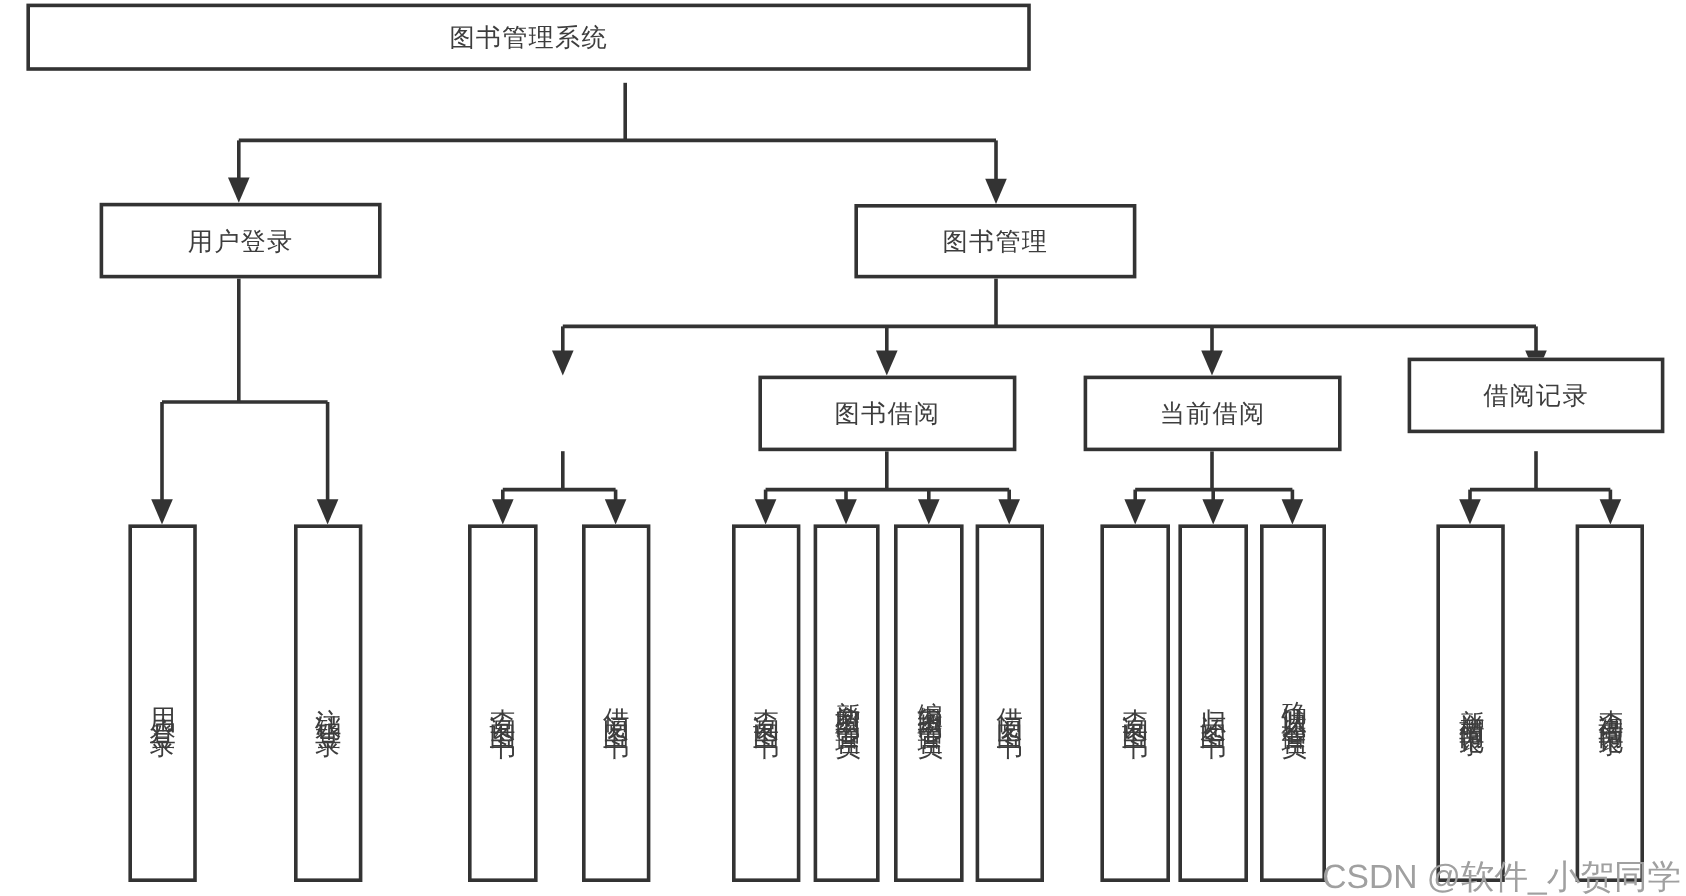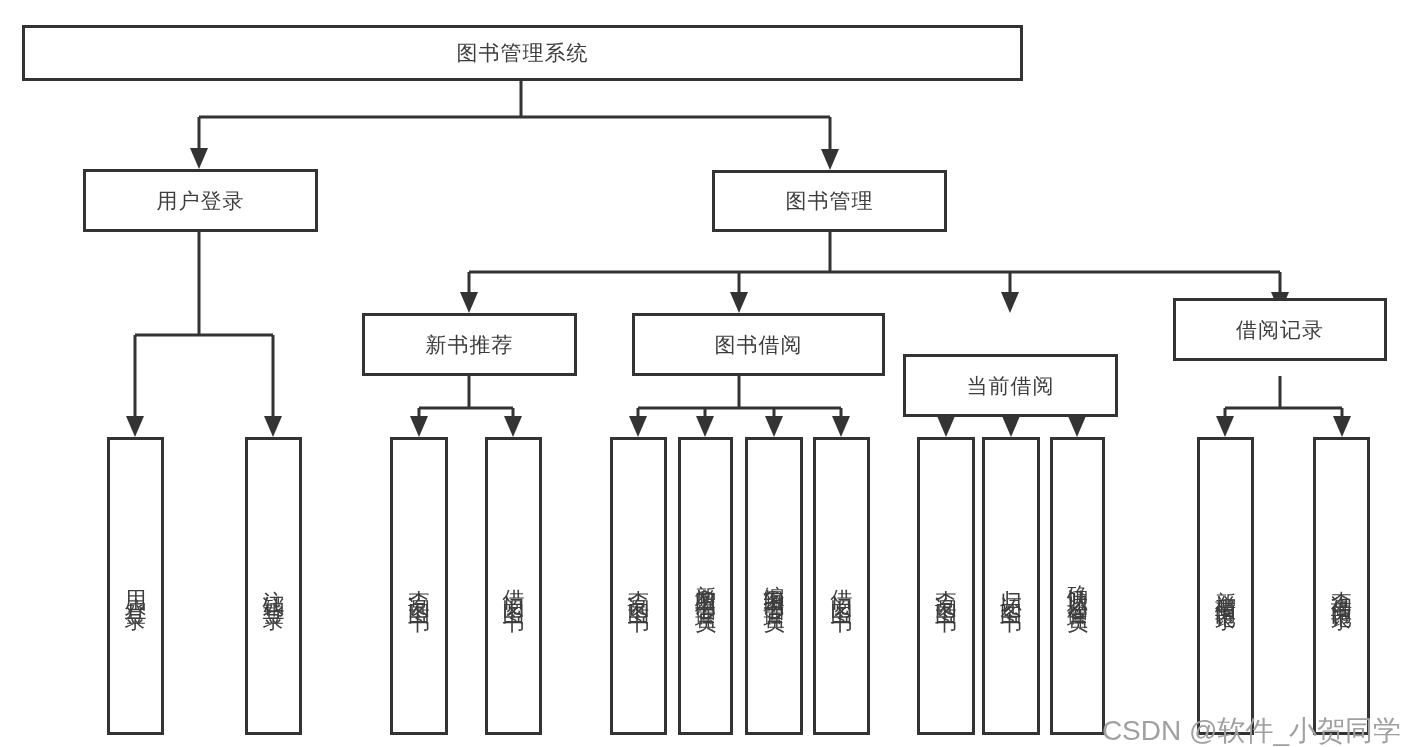--- a/index.html
+++ b/index.html
@@ -31,26 +31,26 @@
     box-sizing:border-box;position:absolute;top:437px;height:298px;
     border:3px solid var(--line);background:#fff;
     display:flex;align-items:center;justify-content:center;
   }
   .vbox span{
     writing-mode:vertical-lr;text-orientation:mixed;
     font-size:22px;letter-spacing:7px;color:var(--text);white-space:nowrap;
   }
   .vbox.long span{letter-spacing:4px;font-size:21px;}
   
-  .b-root   {left:22px; top:25px; width:1001px;height:56px;}
+  .b-root   {left:22px; top:3px; width:837px;height:56px;}
   .b-login  {left:83px; top:169px;width:235px; height:63px;}
   .b-mgmt   {left:712px;top:170px;width:235px; height:62px;justify-content:center;}
   .b-rec    {left:362px;top:313px;width:215px; height:63px;}
-  .b-borrow {left:632px;top:313px;width:253px; height:63px;}
-  .b-current{left:903px;top:313px;width:215px; height:63px;margin-top:41px;}
+  .b-borrow {left:632px;top:313px;width:215px; height:63px;}
+  .b-current{left:903px;top:313px;width:215px; height:63px;}
   .b-records{left:1173px;top:298px;width:214px;height:63px;}
   
   .c1 {left:107px; width:57px;}
   .c2 {left:245px; width:57px;}
   .c3 {left:390px; width:58px;}
   .c4 {left:485px; width:57px;}
   .c5 {left:610px; width:57px;}
   .c6 {left:678px; width:55px;}
   .c7 {left:745px; width:58px;}
   .c8 {left:813px; width:57px;}
@@ -135,23 +135,20 @@
     <span>图书管理系统</span>
   </div>
 
   <div class="hbox b-login">
     <span>用户登录</span>
   </div>
   <div class="hbox b-mgmt">
     <span>图书管理</span>
   </div>
 
-  <div class="hbox b-rec">
-    <span>新书推荐</span>
-  </div>
   <div class="hbox b-borrow">
     <span>图书借阅</span>
   </div>
   <div class="hbox b-current">
     <span>当前借阅</span>
   </div>
   <div class="hbox b-records">
     <span>借阅记录</span>
   </div>
 

